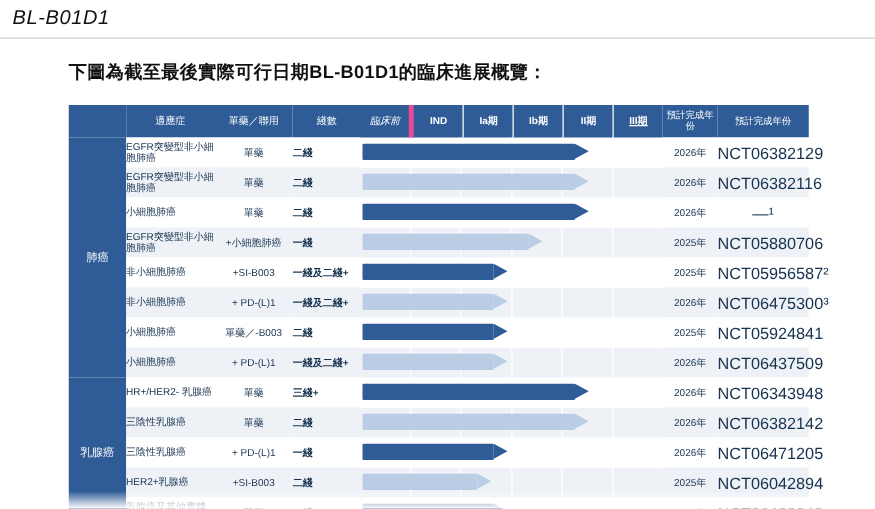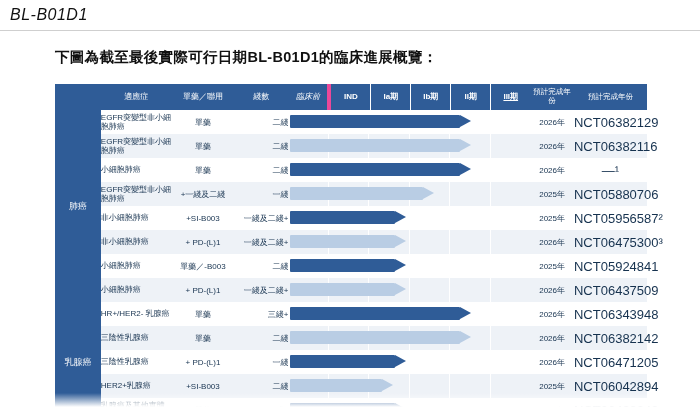--- a/index.html
+++ b/index.html
@@ -83,23 +83,24 @@
     color:#16324f;
   }
   .c-combo{
     width:60px;
     text-align:center;
     font-size:8px;
     color:#16324f;
   }
   .c-line{
     width:52px;
-    text-align:right;
+    text-align:left;
     font-size:8px;
     color:#16324f;
+    font-weight:bold;
   }
   .c-bar{
     width:232px;
     position:relative;
     padding:0;
   }
   .c-year{
     width:42px;
     text-align:center;
     font-size:8px;
@@ -256,21 +257,21 @@
                 <div class="body" style="width:169.96px;background:#2f5c97"></div>
                 <div class="head" style="left:169.96px;border-left:11px solid #2f5c97"></div>
               </div>
             </div>
           </td>
           <td class="c-year">2026年</td>
           <td class="c-nct">—¹</td>
         </tr>
         <tr class="alt">
           <td class="c-ind">EGFR突變型非小細胞肺癌</td>
-          <td class="c-combo">+一綫及二綫</td>
+          <td class="c-combo">+小細胞肺癌</td>
           <td class="c-line">一綫</td>
           <td class="c-bar">
             <div class="barcell">
               <div class="phases">
                 <span></span>
                 <span></span>
                 <span></span>
                 <span></span>
                 <span></span>
                 <span style="border-right:none"></span>

